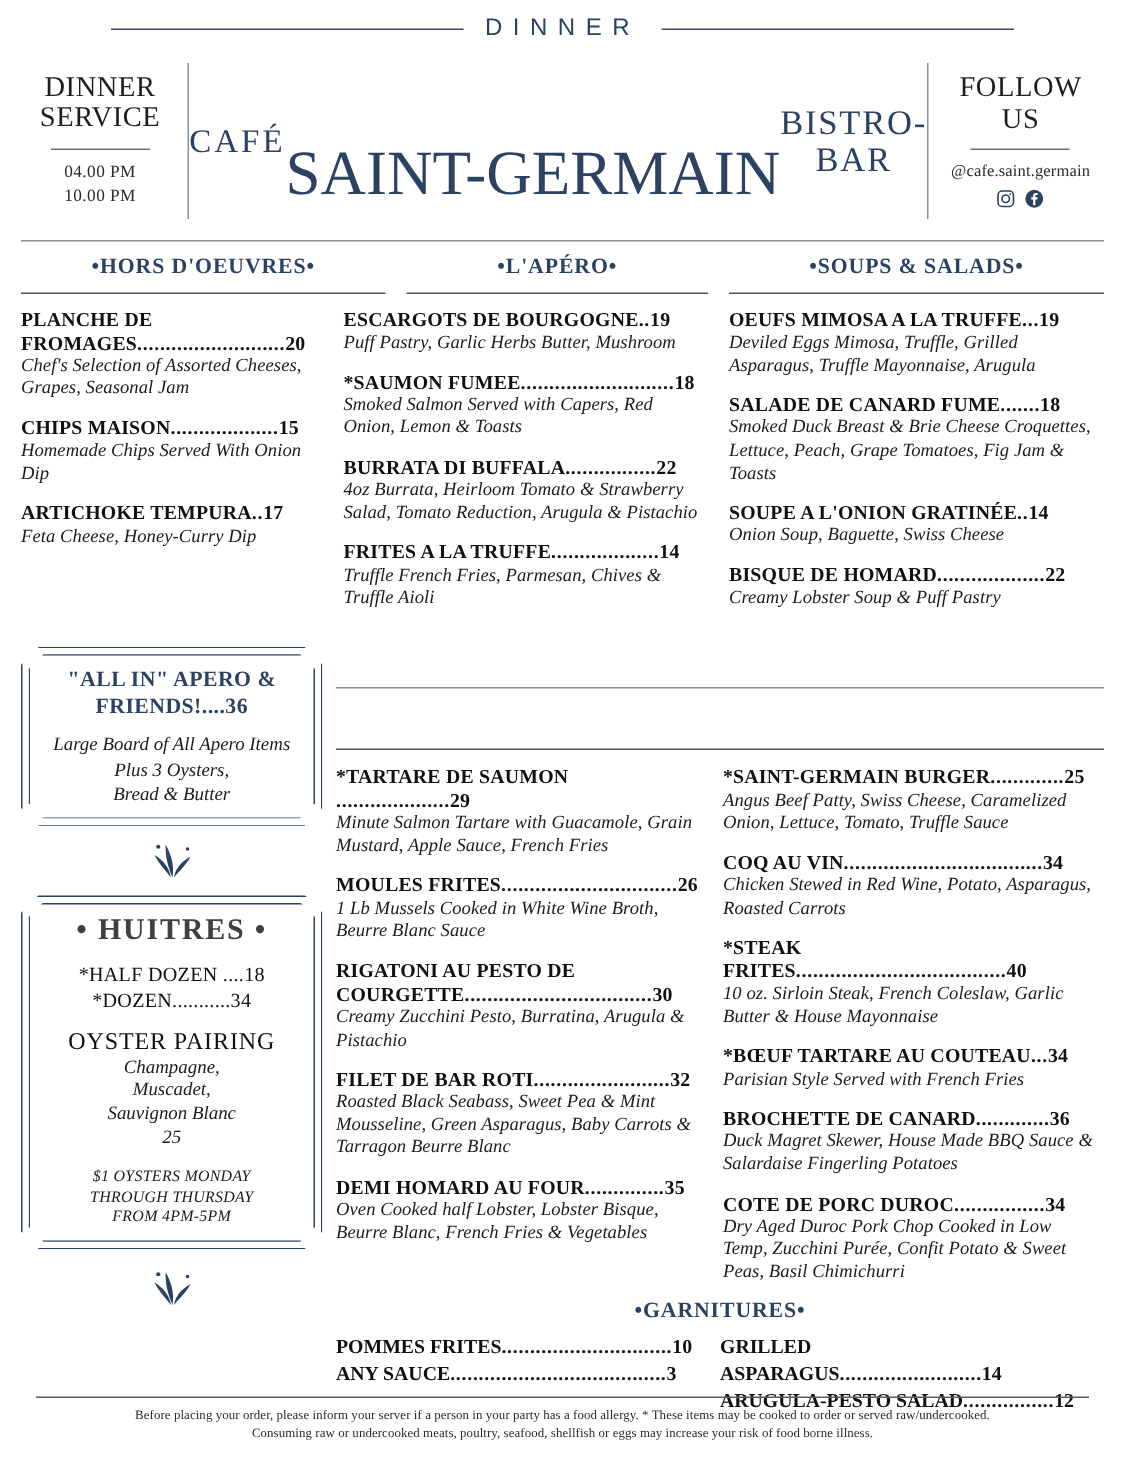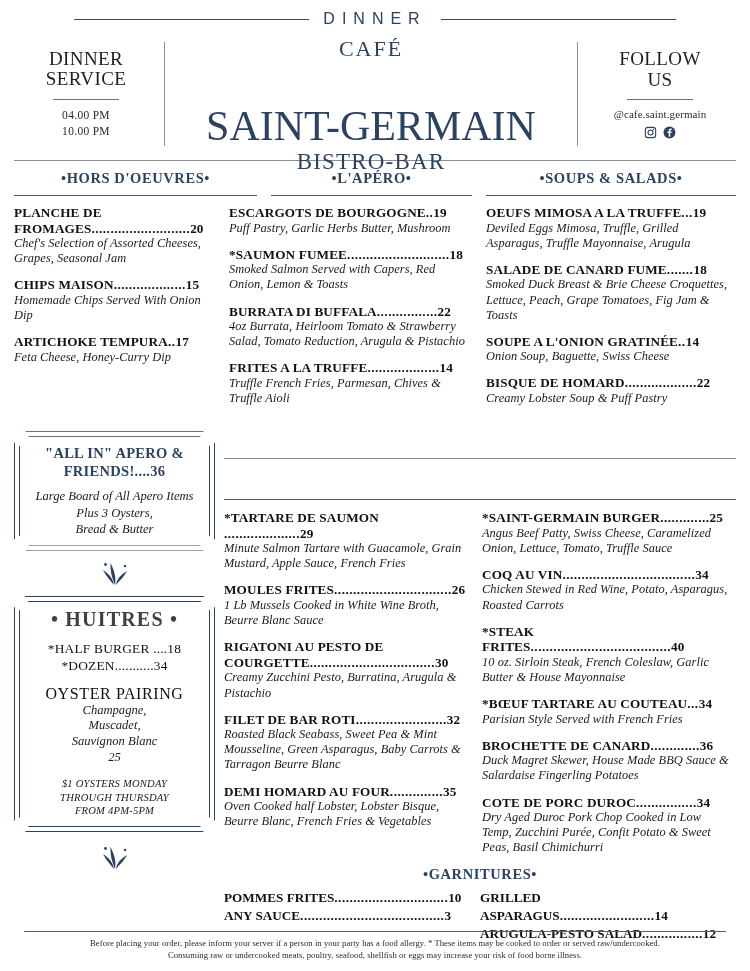--- a/index.html
+++ b/index.html
@@ -30,21 +30,21 @@
   .masthead {
     display: flex; align-items: stretch; margin-top: 10px; height: 112px;
   }
   .mh-side {
     width: 150px; display: flex; flex-direction: column;
     align-items: center; justify-content: center; text-align: center;
   }
   .mh-side.left { padding-right: 6px; }
   .mh-side.right { padding-left: 6px; width: 158px; }
   .mh-divider { width: 1px; background: #8a8f98; margin: 4px 0; }
-  .mh-center { flex: 1; text-align: center; display: flex; flex-direction: column;
+  .mh-center { flex: 1; text-align: center; display: flex; 
                align-items: center; justify-content: space-between; }
 
   .side-title { font-size: 19px; line-height: 1.08; color: #1e1e1e; letter-spacing: .4px; }
   .side-rule { width: 66px; height: 1px; background: #6d737c; margin: 9px 0 8px; }
   .side-time { font-size: 11.5px; line-height: 1.35; color: #2a2a2a; letter-spacing: .3px; }
   .side-handle { font-size: 11px; color: #2b2b2b; letter-spacing: .1px; }
 
   .brand-cafe { font-size: 22px; color: #2c4263; letter-spacing: 2px; line-height: 1; }
   .brand-name { font-size: 42px; color: #2c4263; letter-spacing: 0px; line-height: 1.06;
                 white-space: nowrap; margin-top: 44px; }
@@ -286,21 +286,21 @@
         <path d="M18 25 C22 20 26 17 29 11 C24 14 19 18 18 25 Z" fill="#2c4263"></path>
         <circle cx="7.5" cy="4.5" r="1.4" fill="#2c4263"></circle>
         <circle cx="27" cy="6" r="1.2" fill="#2c4263"></circle>
       </svg>
     </div>
 
     <div class="fancybox" style="padding:11px 8px 13px;">
       <div class="inner-line"></div>
       <div class="huitres-title">• HUITRES •</div>
       <div style="margin-top:9px;" id="huitres-lines" class="huitres-line">
-          <div>*HALF BURGER ....18</div>
+          <div>*HALF DOZEN ....18</div>
           <div>*DOZEN...........34</div>
         </div>
       <div class="pairing-head" style="margin-top:11px;">OYSTER PAIRING</div>
       <div class="pairing-body" id="pairing-lines">
           <div>Champagne,</div>
           <div>Muscadet,</div>
           <div>Sauvignon Blanc</div>
           <div>25</div>
         </div>
       <div class="oyster-note" style="margin-top:12px;" id="oyster-note">

